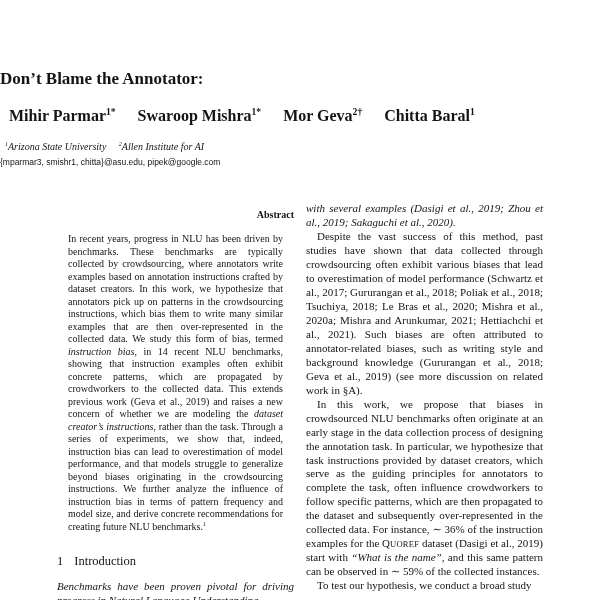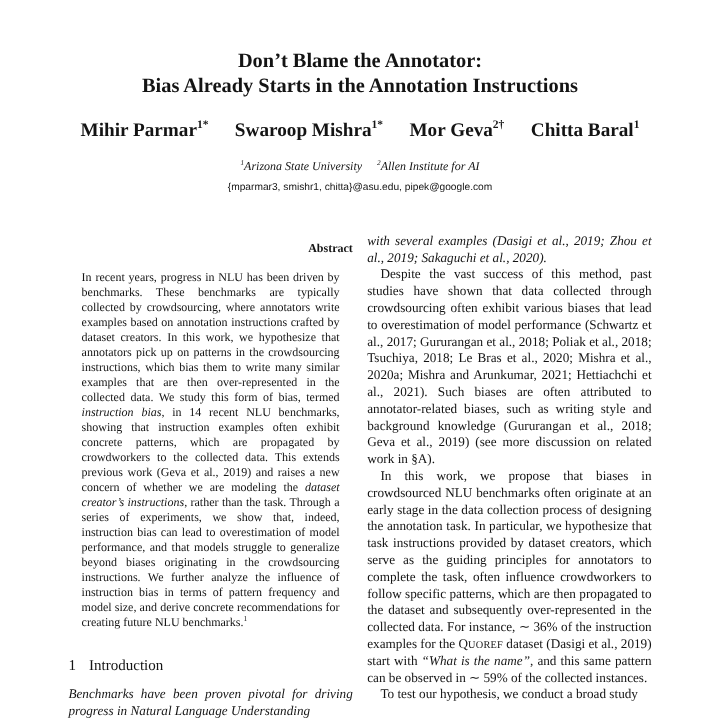--- a/index.html
+++ b/index.html
@@ -11,22 +11,22 @@
     position: relative;
     width: 600px;
     height: 600px;
     background: #ffffff;
     color: #141414;
     font-family: "Liberation Serif", serif;
     overflow: hidden;
     box-sizing: border-box;
   }
   header.front-matter {
-    text-align: center;
-    padding-top: 40px;
+    text-align: left;
+    padding-top: 68px;
   }
   .title {
     font-size: 17px;
     font-weight: bold;
     line-height: 1.26;
     margin: 0;
   }
   .authors {
     margin-top: 16px;
     font-size: 16px;
@@ -88,21 +88,20 @@
   .seg-caps-small { font-size: 0.78em; letter-spacing: 0.2px; }
 </style>
 </head>
 <body>
 
 <div class="page">
 
   <header class="front-matter">
     <h1 class="title">
       <span>Don’t Blame the Annotator:</span><br>
-      <span>Bias Already Starts in the Annotation Instructions</span>
     </h1>
 
     <div class="authors">
       <span class="author"><span>Mihir Parmar</span><sup>1*</sup></span>
       <span class="author"><span>Swaroop Mishra</span><sup>1*</sup></span>
       <span class="author"><span>Mor Geva</span><sup>2†</sup></span>
       <span class="author"><span>Chitta Baral</span><sup>1</sup></span>
     </div>
 
     <div class="affils">

